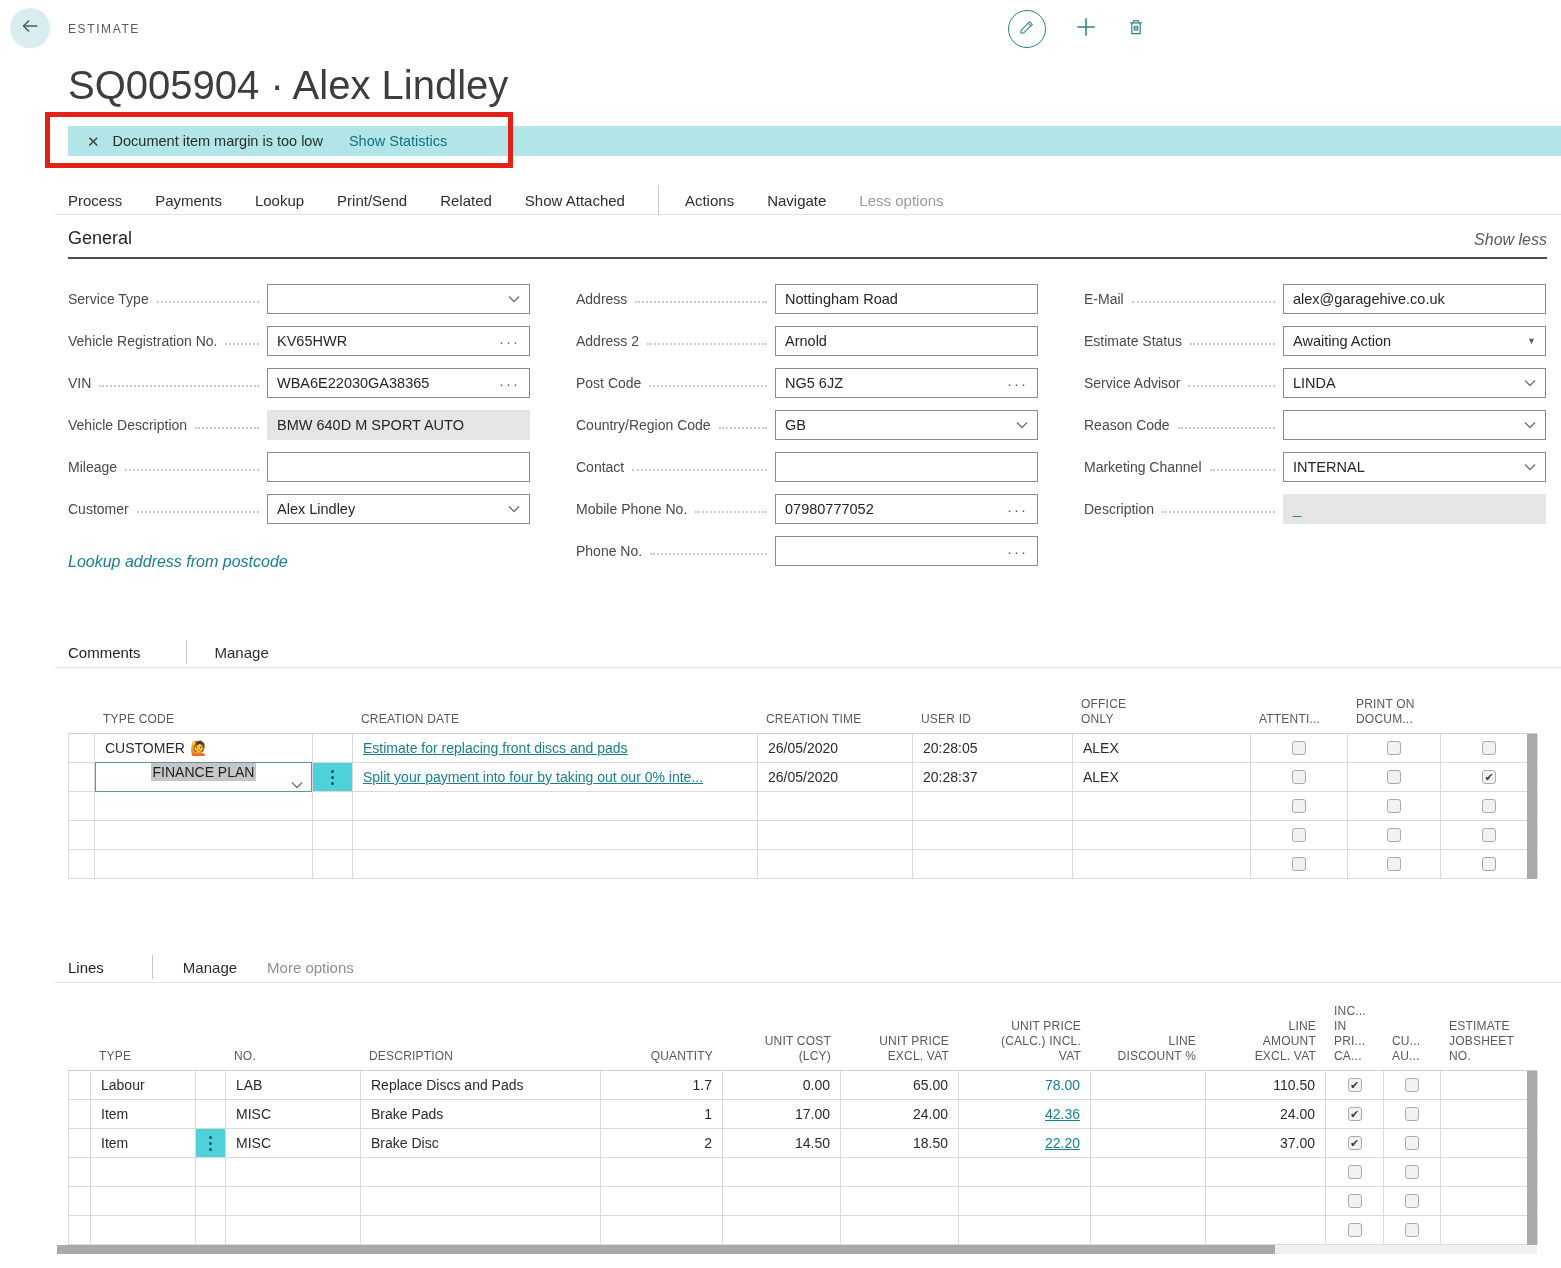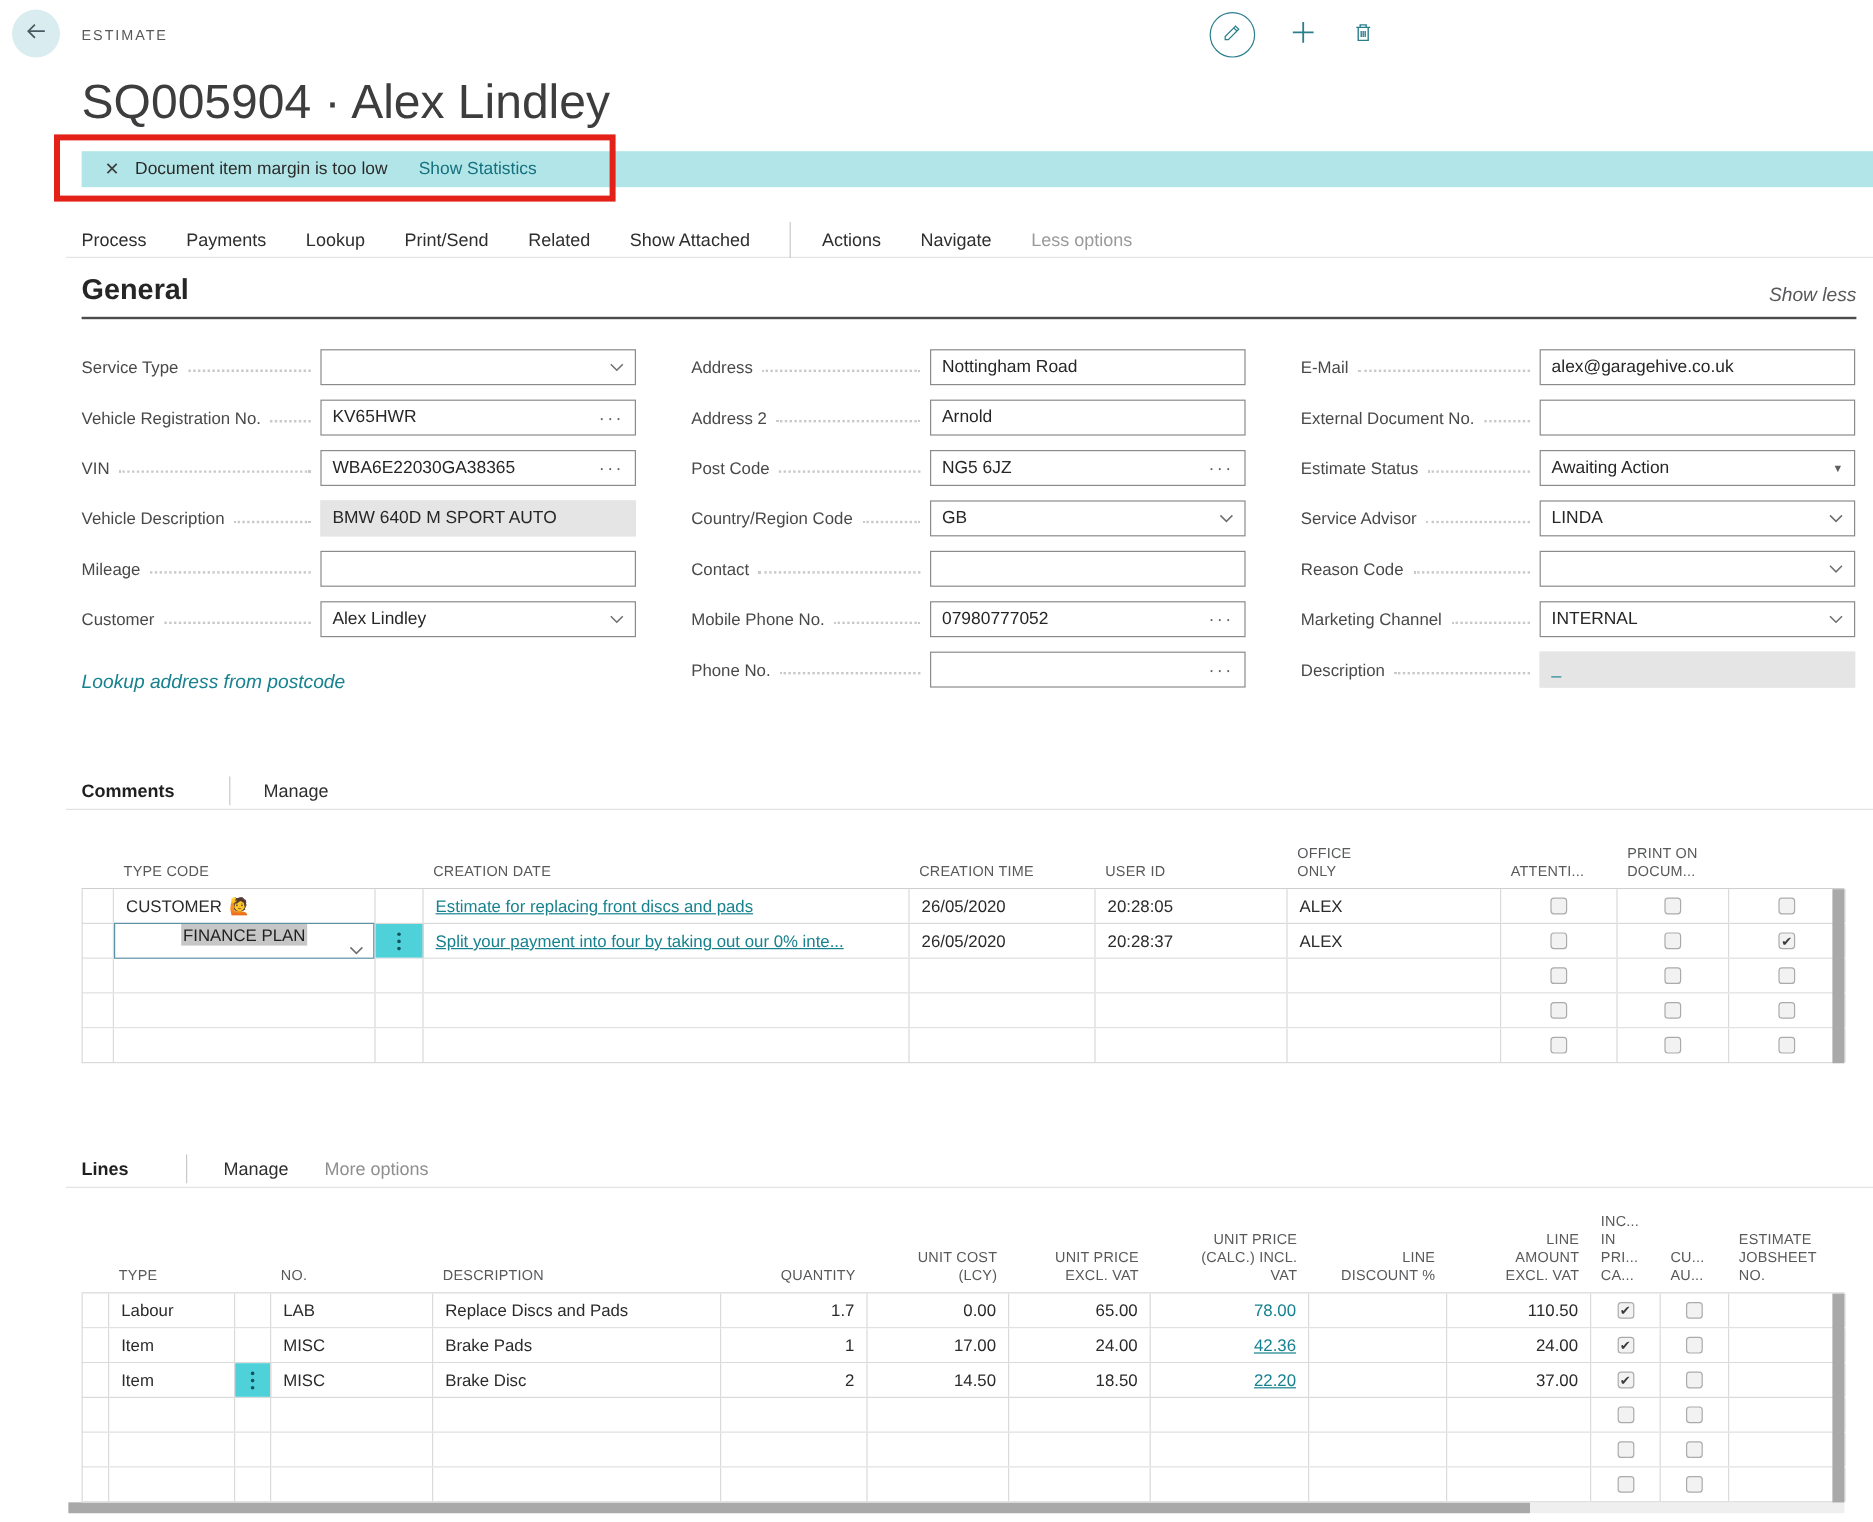--- a/index.html
+++ b/index.html
@@ -34,21 +34,21 @@
   .menu { margin:30px 0 0 68px; display:flex; align-items:center; height:28px;
           border-bottom:0; font-size:15px; color:#2e2e2e; }
   .menu-item { margin-right:33px; cursor:pointer; white-space:nowrap; }
   .menu-div { width:1px; height:30px; background:#c9c9c9; margin:0 26px 0 0; }
   .menu-muted { color:#9a9a9a; }
   .menu-under { margin-left:55px; border-bottom:1px solid #e4e4e4; }
 
   
   .gen-head { margin:13px 68px 0 68px; width:1479px; display:flex; align-items:flex-end;
               border-bottom:2px solid #4c4c4c; padding-bottom:8px; }
-  .gen-title { font-size:24px; font-weight:700; color:#262626; }
+  .gen-title { font-size:18px; font-weight:400; color:#262626; }
   .show-less { margin-left:auto; font-size:12.5px; color:#58595b; cursor:pointer; }
 
   
   .fields { margin:25px 14px 0 68px; display:flex; gap:46px; }
   .fcol { width:462px; }
   .frow { display:flex; align-items:center; height:30px; margin-bottom:12px; }
   .flabel { font-size:14px; color:#494949; white-space:nowrap; }
   .fdots { flex:1; border-bottom:2px dotted #c9c9c9; margin:0 8px; transform:translateY(3px); }
   .fbox { flex:0 0 263px; height:30px; border:1px solid #8b8b8b; background:#fff;
           display:flex; align-items:center; padding:0 9px; font-size:14.5px; color:#262626; }
@@ -56,21 +56,21 @@
   .fbox .sfx { margin-left:auto; display:flex; align-items:center; color:#5f5f5f; }
   .sfx-ellipsis { font-size:15px; letter-spacing:2px; color:#5f5f5f; }
   .sfx-chevron svg { stroke:#707070; }
   .sfx-native { font-size:9px; color:#1a1a1a; }
   .teal-link { color:#17828f; font-size:16px; cursor:pointer;font-style:italic; }
   .postcode-link { display:inline-block; margin:17px 0 0 0; }
   .desc-underscore { color:#17828f; }
 
   
   .sub-head { margin-left:68px; display:flex; align-items:center; height:30px; }
-  .sub-title { font-size:15px; font-weight:700; color:#1f1f1f; }
+  .sub-title { font-size:15px; font-weight:400; color:#1f1f1f; }
   .sub-div { width:1px; height:24px; background:#c9c9c9; }
   .sub-item { font-size:15px; color:#2e2e2e; cursor:pointer; }
   .sub-muted { color:#8f8f8f; }
   .sub-border { margin-left:55px; border-bottom:1px solid #e2e2e2; }
 
   
   .tbl { margin-left:68px; width:1469px; position:relative; }
   .trow { display:grid; border-bottom:1px solid #dadada; border-left:1px solid #dadada; background:#fff; }
   .trow > div { border-right:1px solid #dadada; display:flex; align-items:center;
                 font-size:14px; color:#2b2b2b; overflow:hidden; white-space:nowrap; }
@@ -294,27 +294,20 @@
         </div>
       </div>
     </div>
 
     <div class="fcol">
       <div class="frow">
         <span class="flabel">E-Mail</span>
           <span class="fdots"></span>
         <div class="fbox">
             <span>alex@garagehive.co.uk</span>
-          </div>
-      </div>
-      <div class="frow">
-        <span class="flabel">External Document No.</span>
-          <span class="fdots"></span>
-        <div class="fbox">
-            <span></span>
           </div>
       </div>
       <div class="frow">
         <span class="flabel">Estimate Status</span>
           <span class="fdots"></span>
         <div class="fbox">
           <span>Awaiting Action</span>
           <span class="sfx sfx-native">▼</span>
         </div>
       </div>

